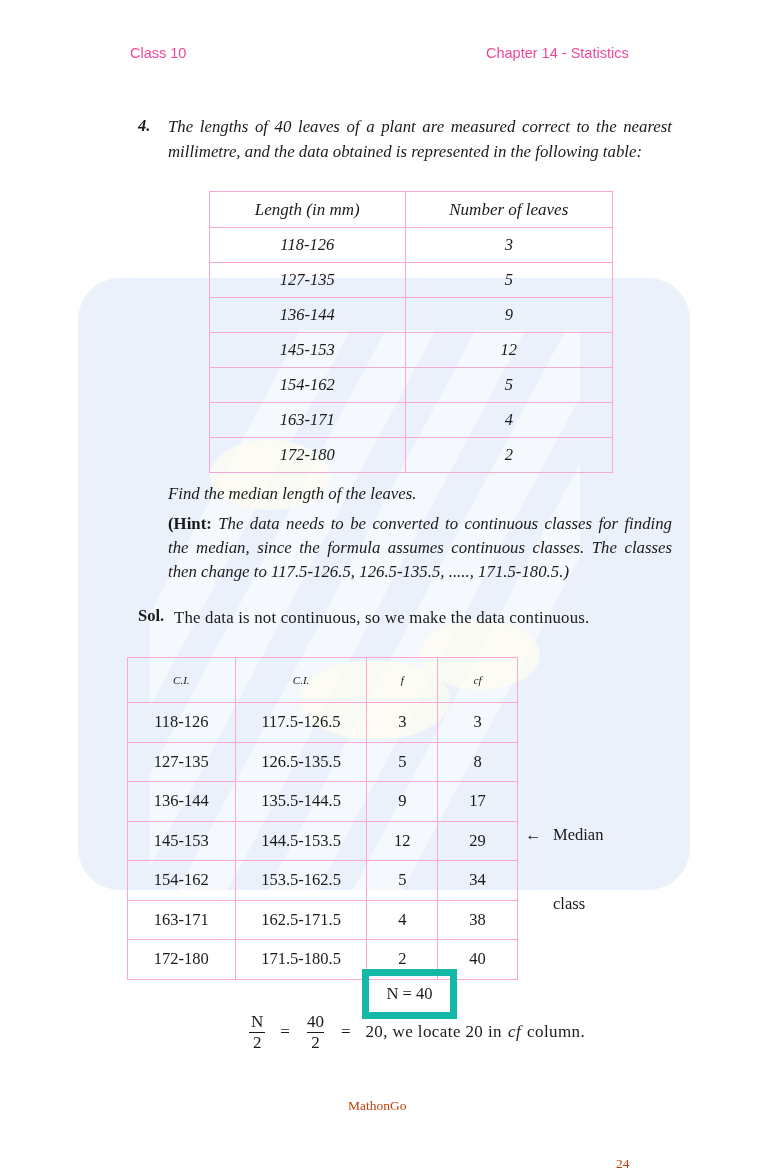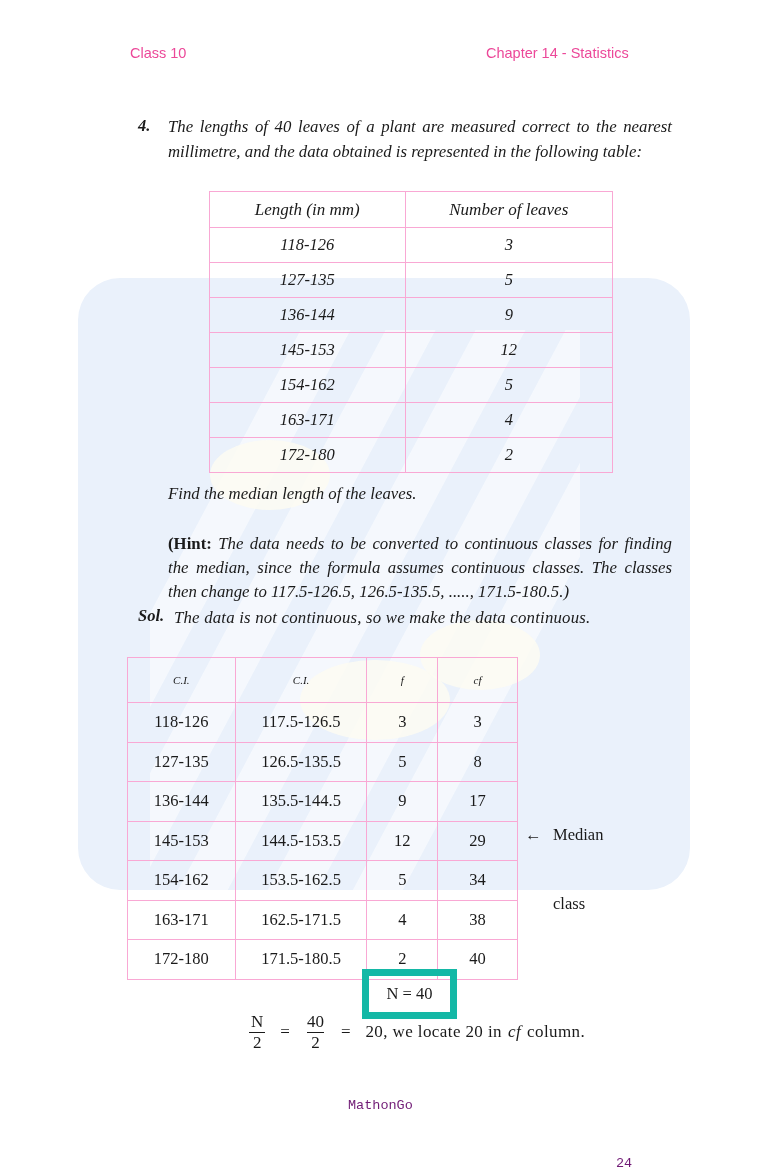--- a/index.html
+++ b/index.html
@@ -67,23 +67,23 @@
     color: #ec4899;
   }
   .header .left  { position: absolute; left: 130px; top: 0; }
   .header .right { position: absolute; left: 486px; top: 0; }
 
   .footer {
     position: absolute;
     left: 0; top: 1098px;
     width: 768px;
     height: 22px;
-    font-family: Liberation Mono, monospace;
+    font-family: Liberation Serif, serif;
     font-size: 13.5px;
-    color: #701a75;
+    color: #c2410c;
   }
   .footer .brand { position: absolute; left: 348px; top: 0; }
   .footer .pageno { position: absolute; left: 616px; top: 12px; margin-top: 46px; }
 
   
   .content { position: absolute; left: 0; top: 0; width: 768px; }
 
   .q-block {
     position: absolute;
     left: 138px;
@@ -109,35 +109,34 @@
   .find-line {
     position: absolute;
     left: 168px;
     top: 484px;
     font-style: italic;
     font-size: 16.8px;
   }
   .hint-block {
     position: absolute;
     left: 168px;
-    top: 532px;
+    top: 512px;
     width: 504px;
     font-style: italic;
     font-size: 16.8px;
     line-height: 24px;
     text-align: justify;
   }
   .hint-label { font-weight: bold; font-style: normal; }
 
   .sol-block {
     position: absolute;
     left: 138px;
     top: 605px;
     width: 534px;
-    font-style: italic;
   }
   .sol-label {
     position: absolute;
     left: 0; top: 1px;
     font-weight: bold;
     font-size: 16.5px;
   }
   .sol-text {
     margin-left: 36px;
     font-size: 16.8px;

